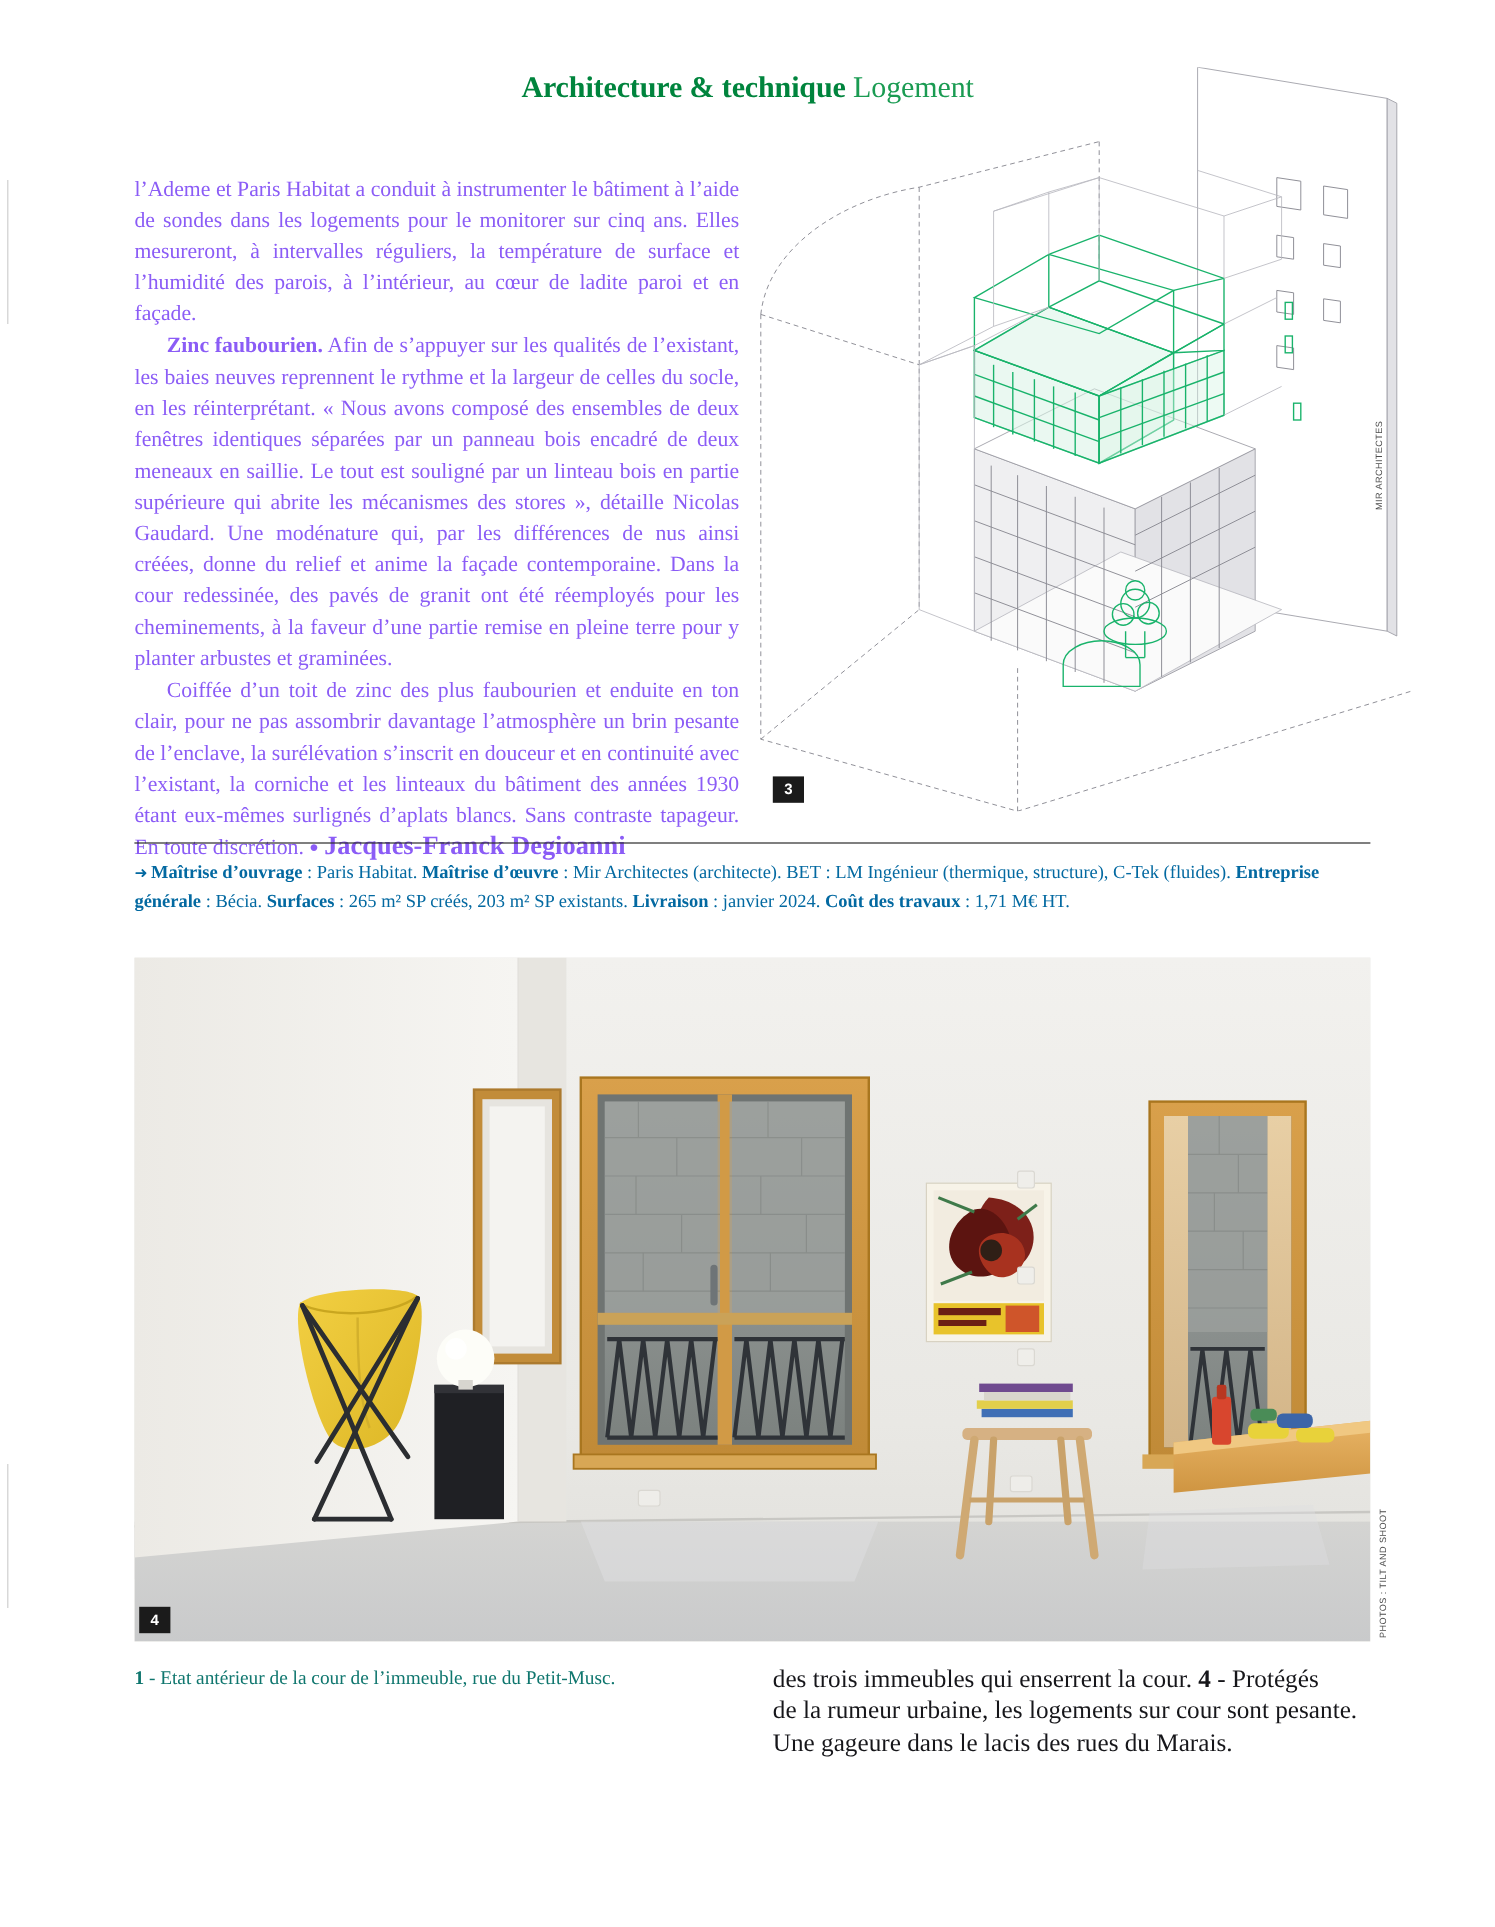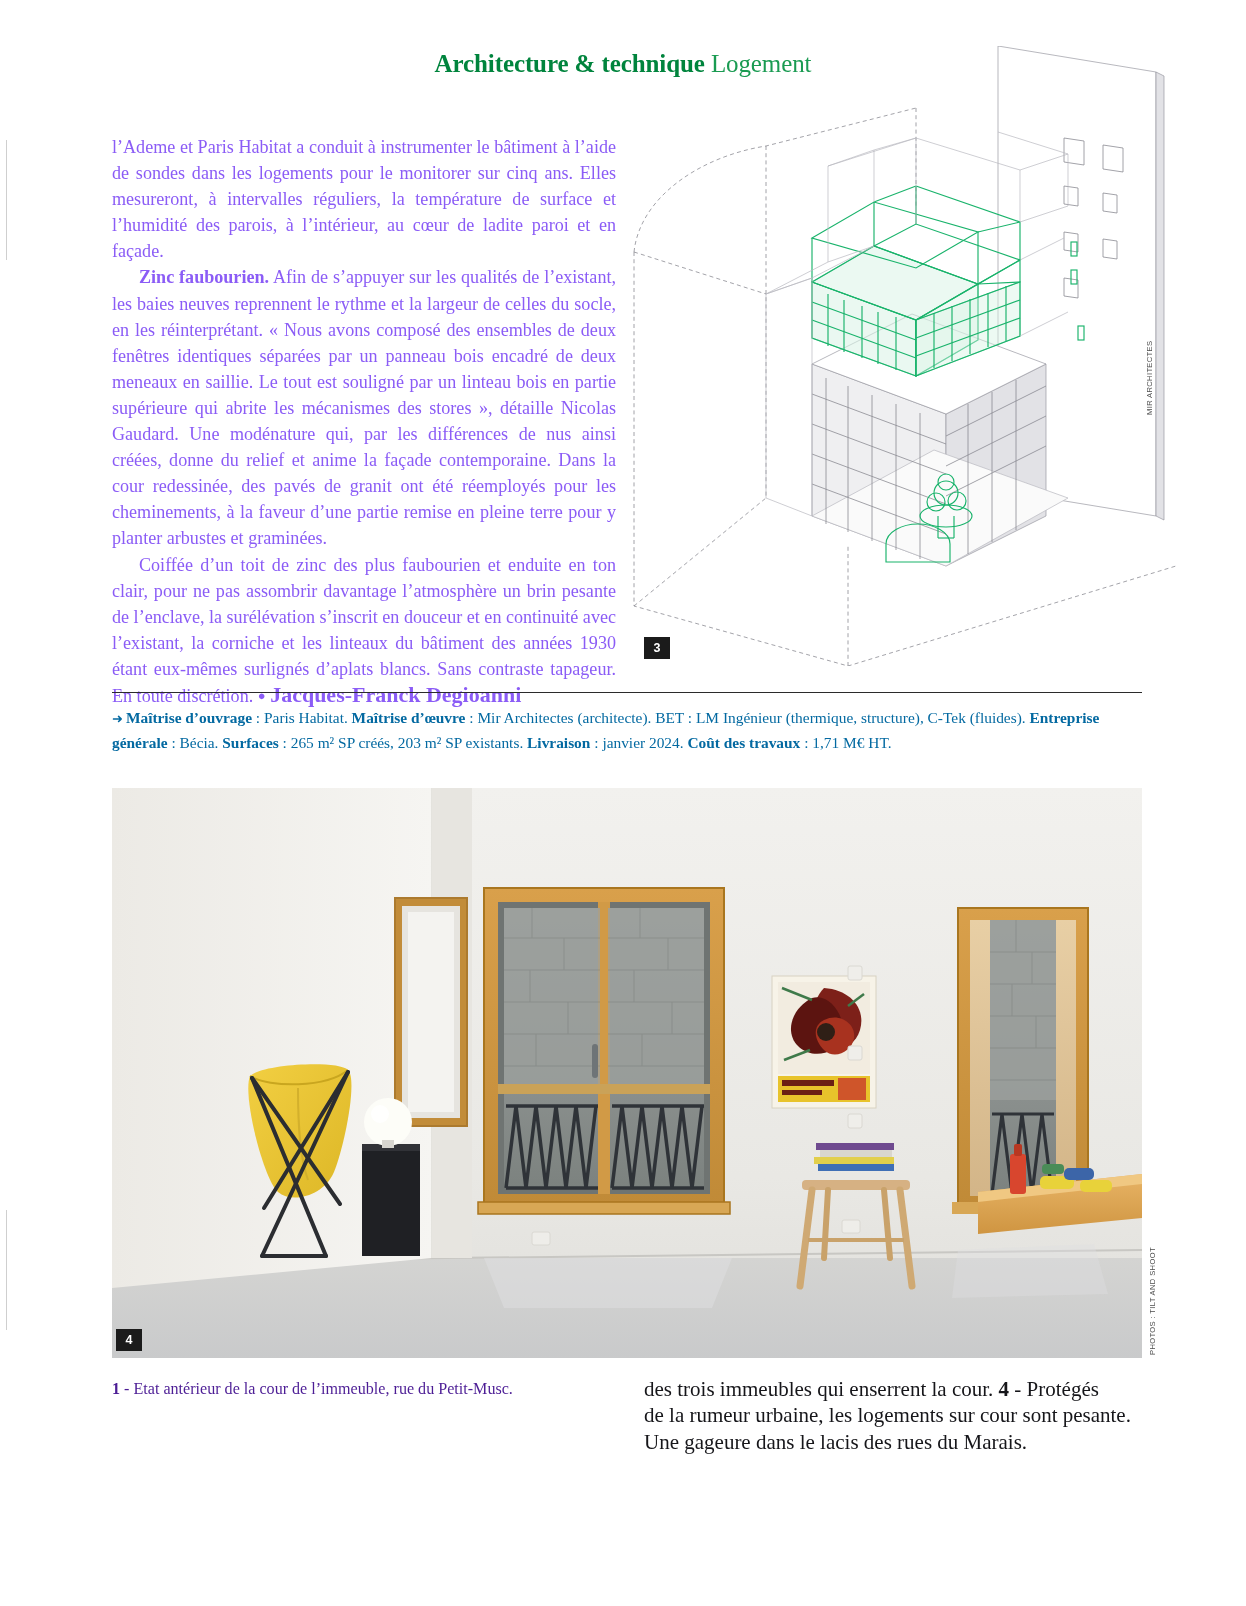--- a/index.html
+++ b/index.html
@@ -7,20 +7,21 @@
     padding: 0;
     background: #ffffff;
   }
   .page {
     position: relative;
     width: 1246px;
     height: 1506px;
     background: #ffffff;
     font-family: "Liberation Serif", "DejaVu Serif", serif;
     overflow: hidden;
+    margin-top: 10px;
   }
 
   
   .page-header {
     position: absolute;
     top: 50px;
     left: 0;
     width: 1246px;
     text-align: center;
     font-size: 25px;
@@ -171,21 +172,21 @@
   }
 
   
   .captions-left {
     position: absolute;
     left: 112px;
     top: 1376px;
     width: 530px;
     font-size: 16.1px;
     line-height: 26.4px;
-    color: #4c1d95;
+    color: #0f766e;
   }
   .captions-right {
     position: absolute;
     left: 644px;
     top: 1376px;
     width: 500px;
     font-size: 21px;
     line-height: 26.4px;
     color: #16161a;
   }

